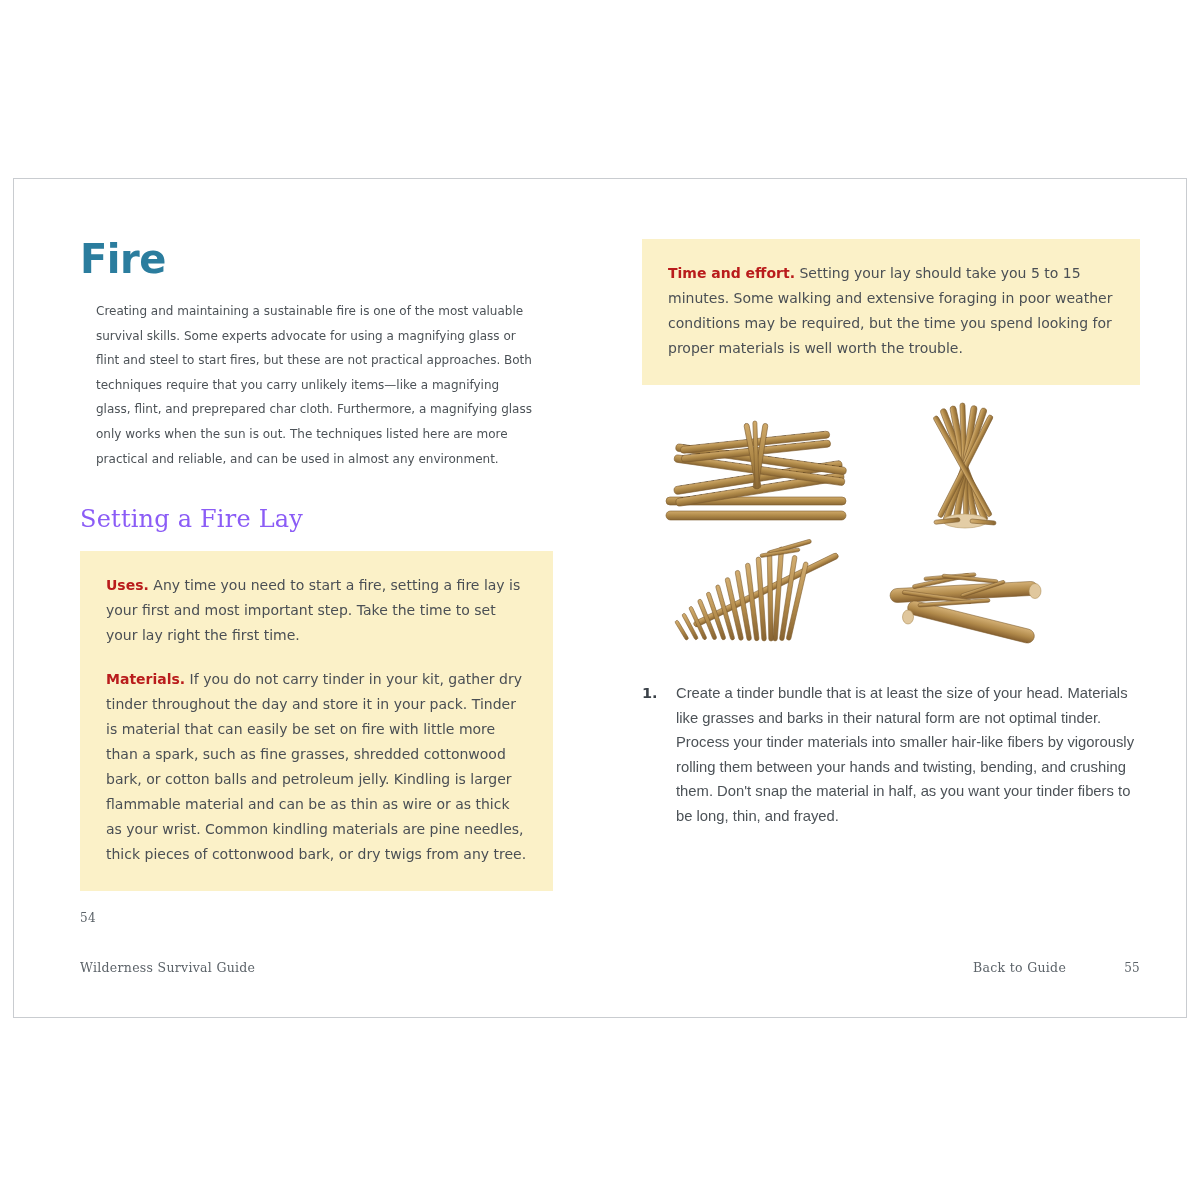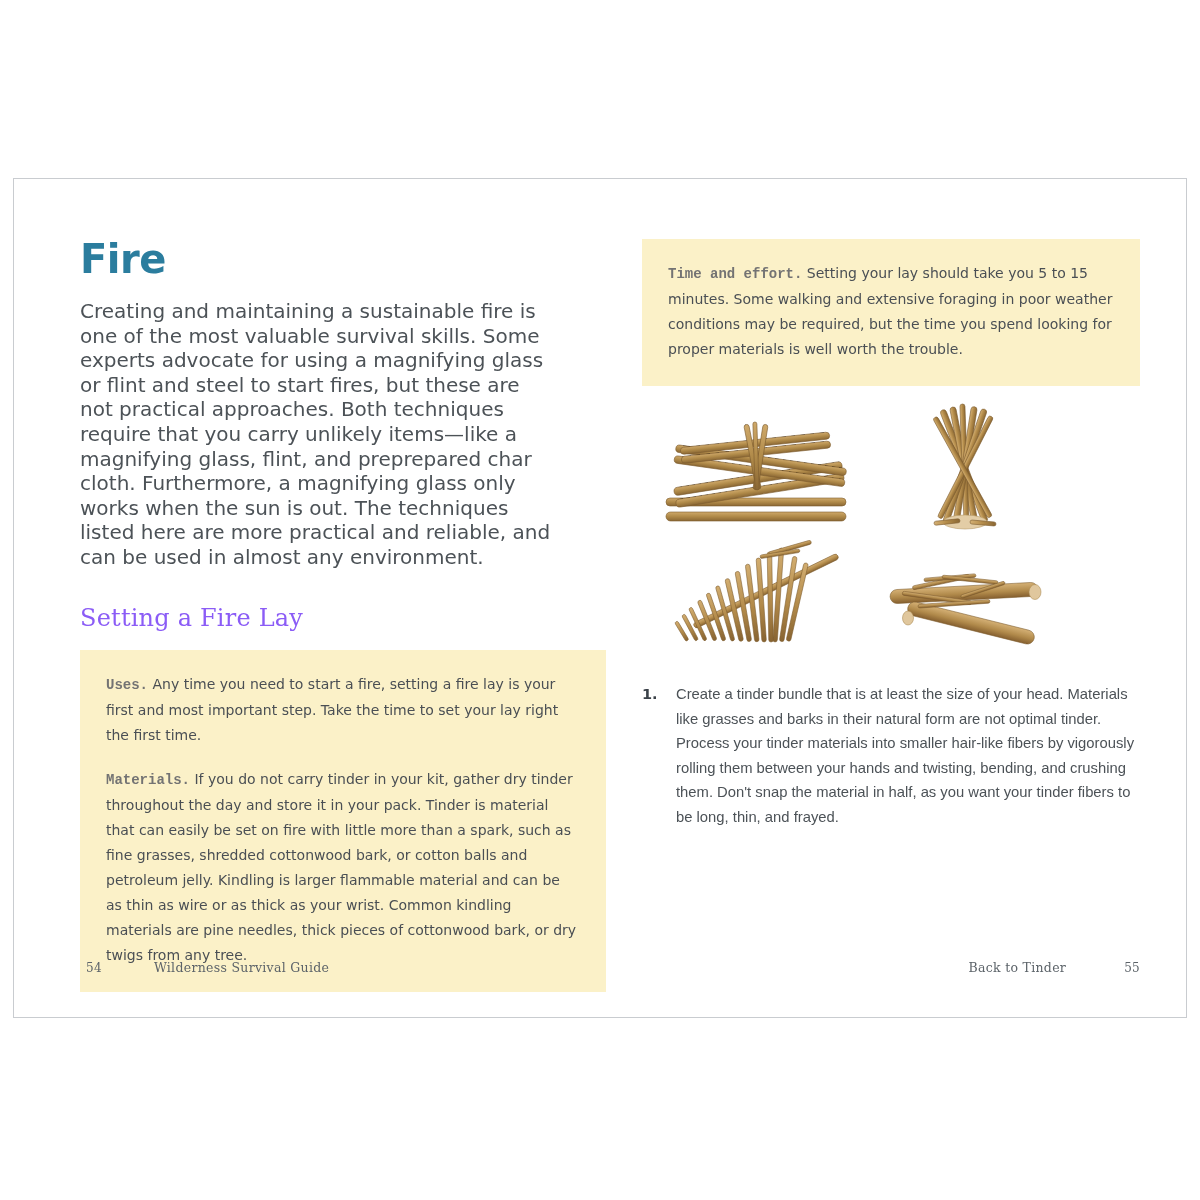--- a/index.html
+++ b/index.html
@@ -43,24 +43,24 @@
     font-size: 40px;
     line-height: 1;
     font-weight: 700;
     color: #2b7d9e;
     letter-spacing: -0.5px;
     margin: 0 0 20px 0;
   }
 
   .body-text {
     font-family: "DejaVu Sans", sans-serif;
-    font-size: 20px;
+    font-size: 12px;
     line-height: 24.6px;
     color: #4c5257;
-    margin: 0;
+    margin: 16px;
     text-align: left;
   }
 
   .section-heading {
     font-family: "DejaVu Serif", serif;
     font-size: 24px;
     font-weight: 400;
     color: #8b5cf6;
     margin: 34px 0 18px 0;
     letter-spacing: 0.2px;
@@ -84,25 +84,24 @@
   .callout p {
     font-family: "DejaVu Sans", sans-serif;
     font-size: 14px;
     line-height: 25px;
     color: #4a4f54;
     margin: 0;
   }
   .callout p + p { margin-top: 19px; }
   .callout .lead {
     font-weight: 700;
-    color: #737373;
-    font-family: Liberation Mono, monospace;
-  }
-
-  .callout-left  { margin-top: 10px; width: 526px; }
+    color: #b91c1c;
+  }
+
+  .callout-left  { margin-top: 10px; width: 473px; }
   .callout-right { margin-top: 0px; width: 100%; }
 
   
   .illustrations {
     position: relative;
     width: 100%;
     height: 272px;
     margin-top: 2px;
   }
   .illo {
@@ -147,24 +146,24 @@
   .footer {
     position: absolute;
     bottom: 42px;
     font-family: "DejaVu Serif", serif;
     font-size: 12px;
     color: #5c6369;
     letter-spacing: 0.3px;
     display: flex;
     align-items: baseline;
   }
-  .footer-left  { left: 72px; }
+  .footer-left  { left: 66px; flex-direction: column; }
   .footer-right { right: 46px; }
   .folio { font-size: 12px; }
-  .running-head { font-size: 12.5px; }
+  .running-head { font-size: 12.5px; margin-top: 35px; }
   .footer-left  .folio { margin-right: 52px; }
   .footer-right .running-head { margin-right: 58px; }
 </style>
 </head>
 <body>
 
 <div class="book-spread">
 
   <div class="page page-left">
 
@@ -317,18 +316,18 @@
 
 
     <ol class="steps">
       <li>
         <span class="step-num">1.</span>
         <span class="step-text">Create a tinder bundle that is at least the size of your head. Materials like grasses and barks in their natural form are not optimal tinder. Process your tinder materials into smaller hair-like fibers by vigorously rolling them between your hands and twisting, bending, and crushing them. Don't snap the material in half, as you want your tinder fibers to be long, thin, and frayed.</span>
       </li>
     </ol>
 
     <div class="footer footer-right">
-      <span class="running-head">Back to Tinder</span>
+      <span class="running-head">Back to Guide</span>
       <span class="folio">55</span>
     </div>
   </div>
 
 </div>
 
 </body></html>

